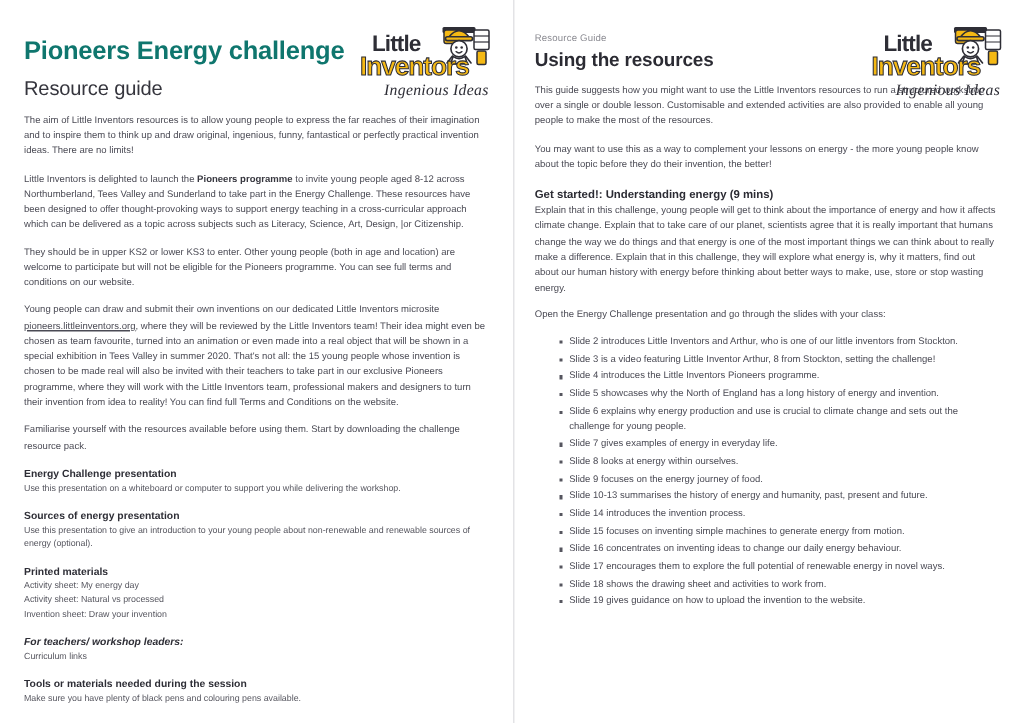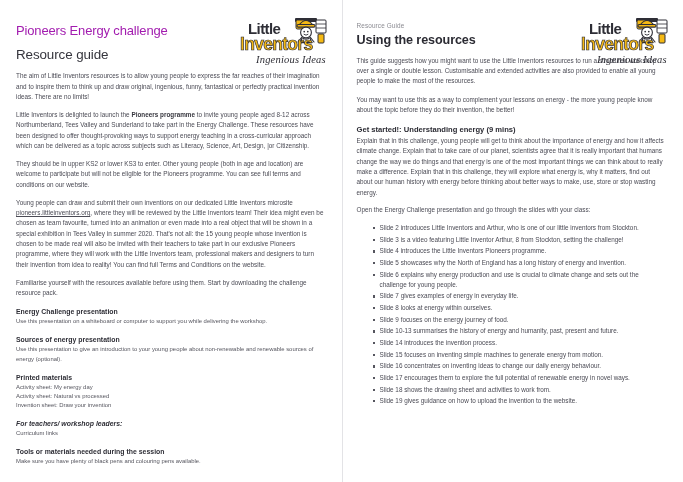--- a/index.html
+++ b/index.html
@@ -34,23 +34,23 @@
 
   
   .kicker {
     font-size: 6.4px;
     color: #8b8b92;
     letter-spacing: .12px;
     margin: 4px 0 5px 0;
     font-weight: 400;
   }
   h1.title {
-    font-size: 13px;
-    font-weight: 400;
-    color: #a21caf;
+    font-size: 17px;
+    font-weight: 700;
+    color: #0f766e;
     margin: 6px 0 0 0;
     letter-spacing: -.15px;
     line-height: 1.12;
   }
   h2.subtitle {
     font-size: 13.4px;
     font-weight: 400;
     color: #35353d;
     margin: 9px 0 9px 0;
     letter-spacing: -.1px;

